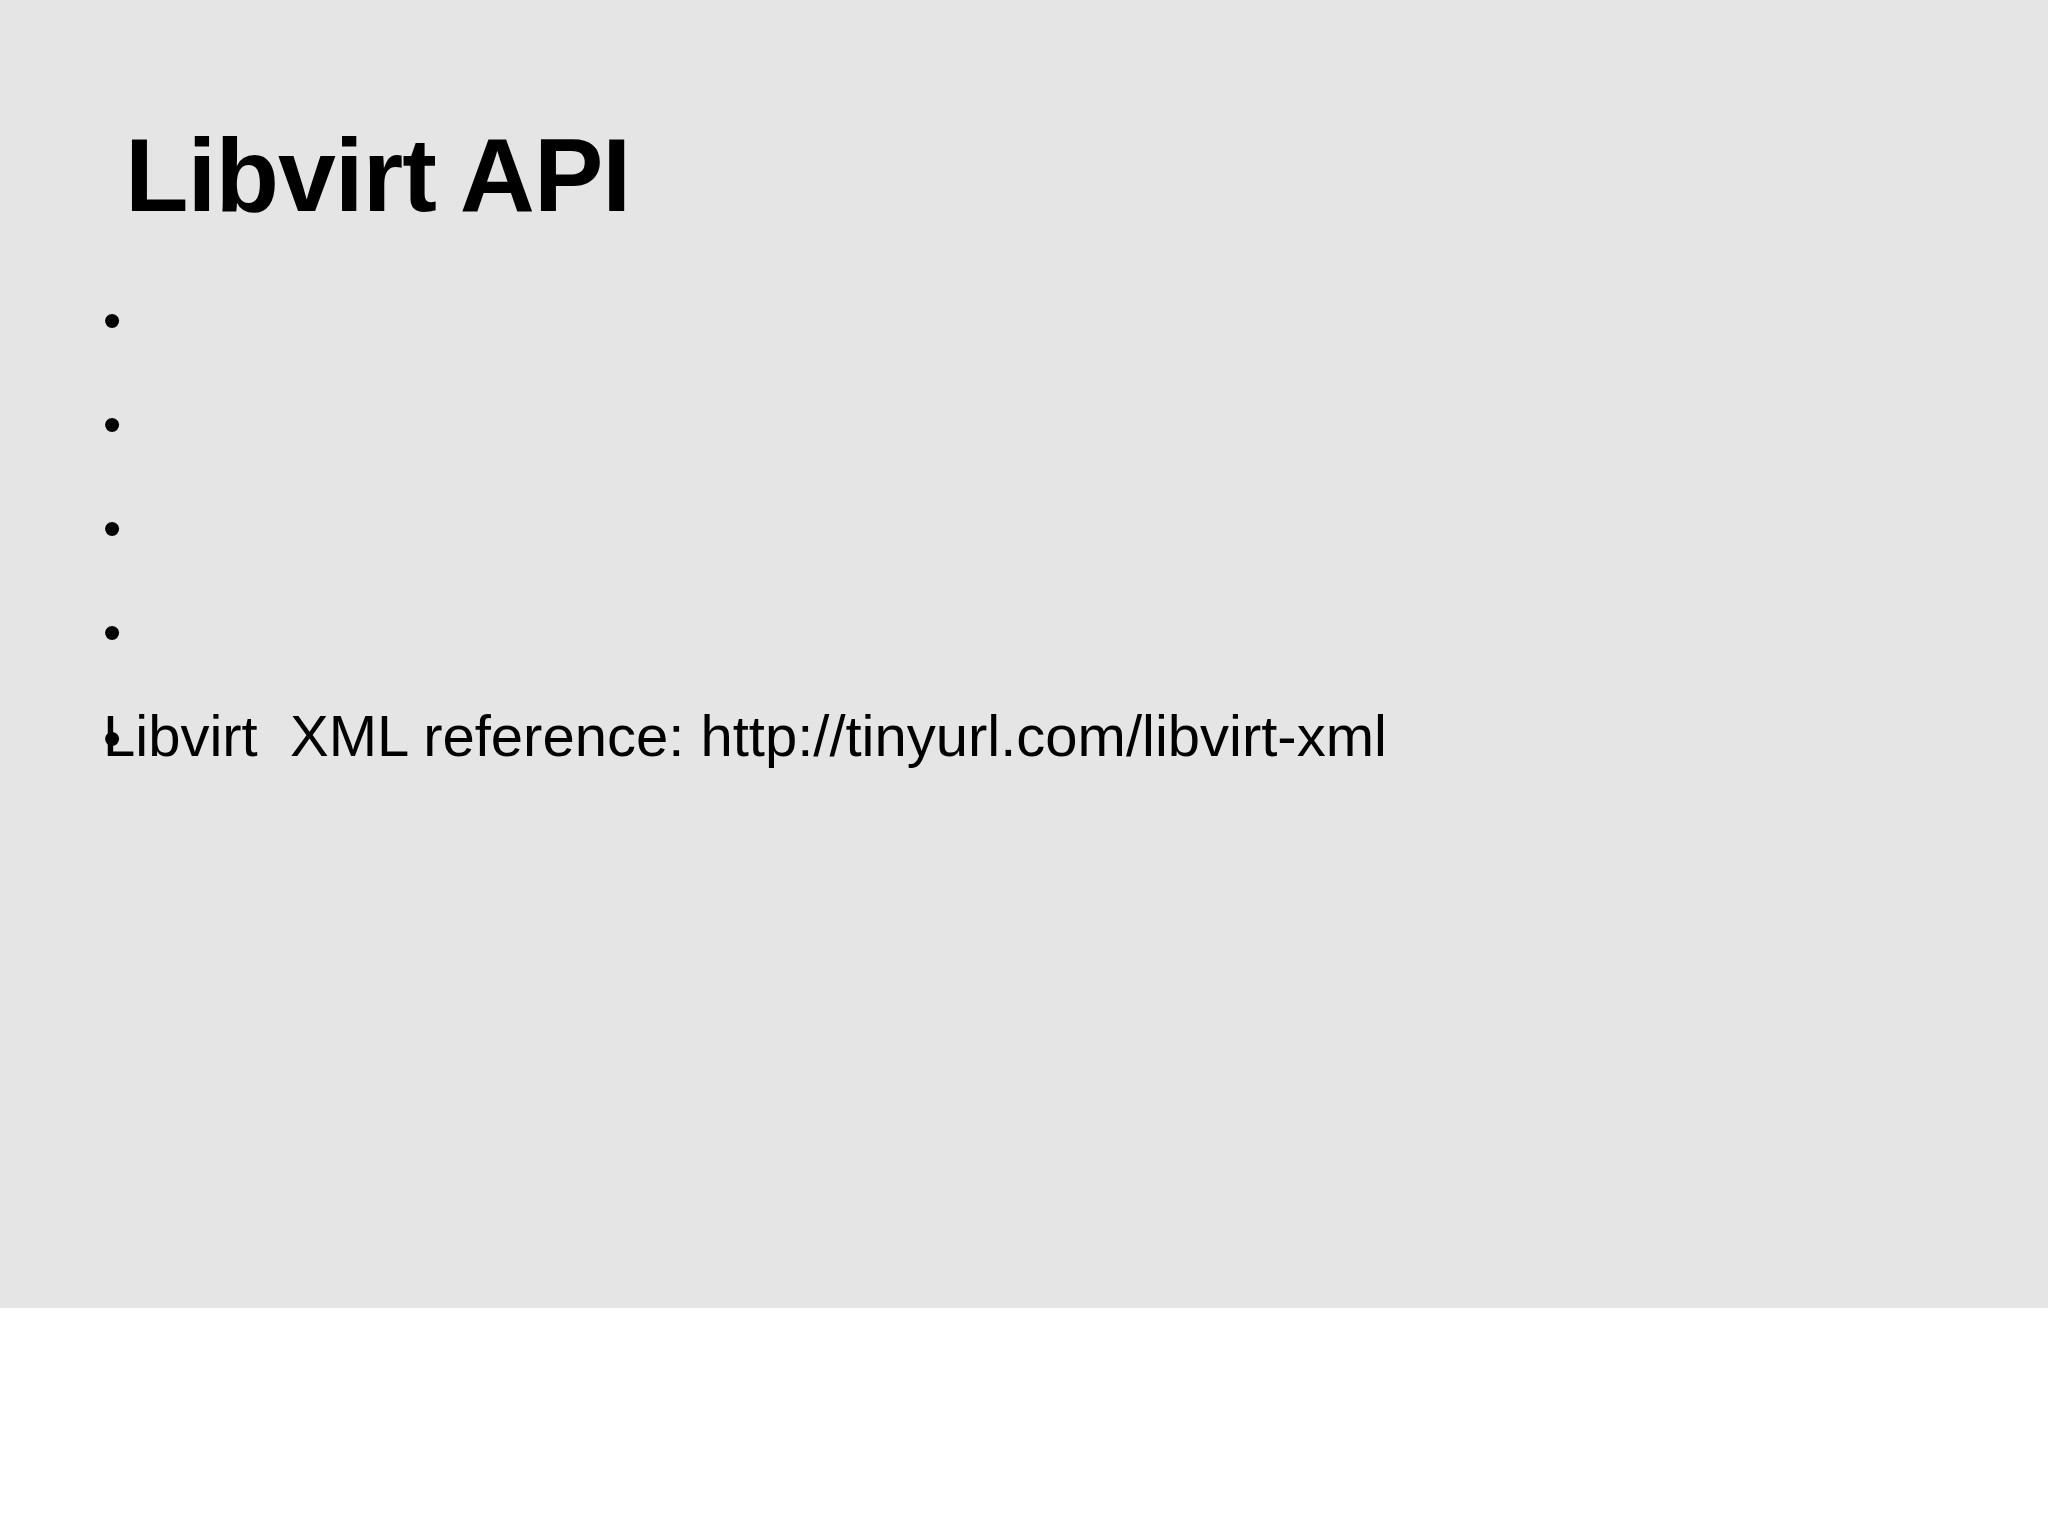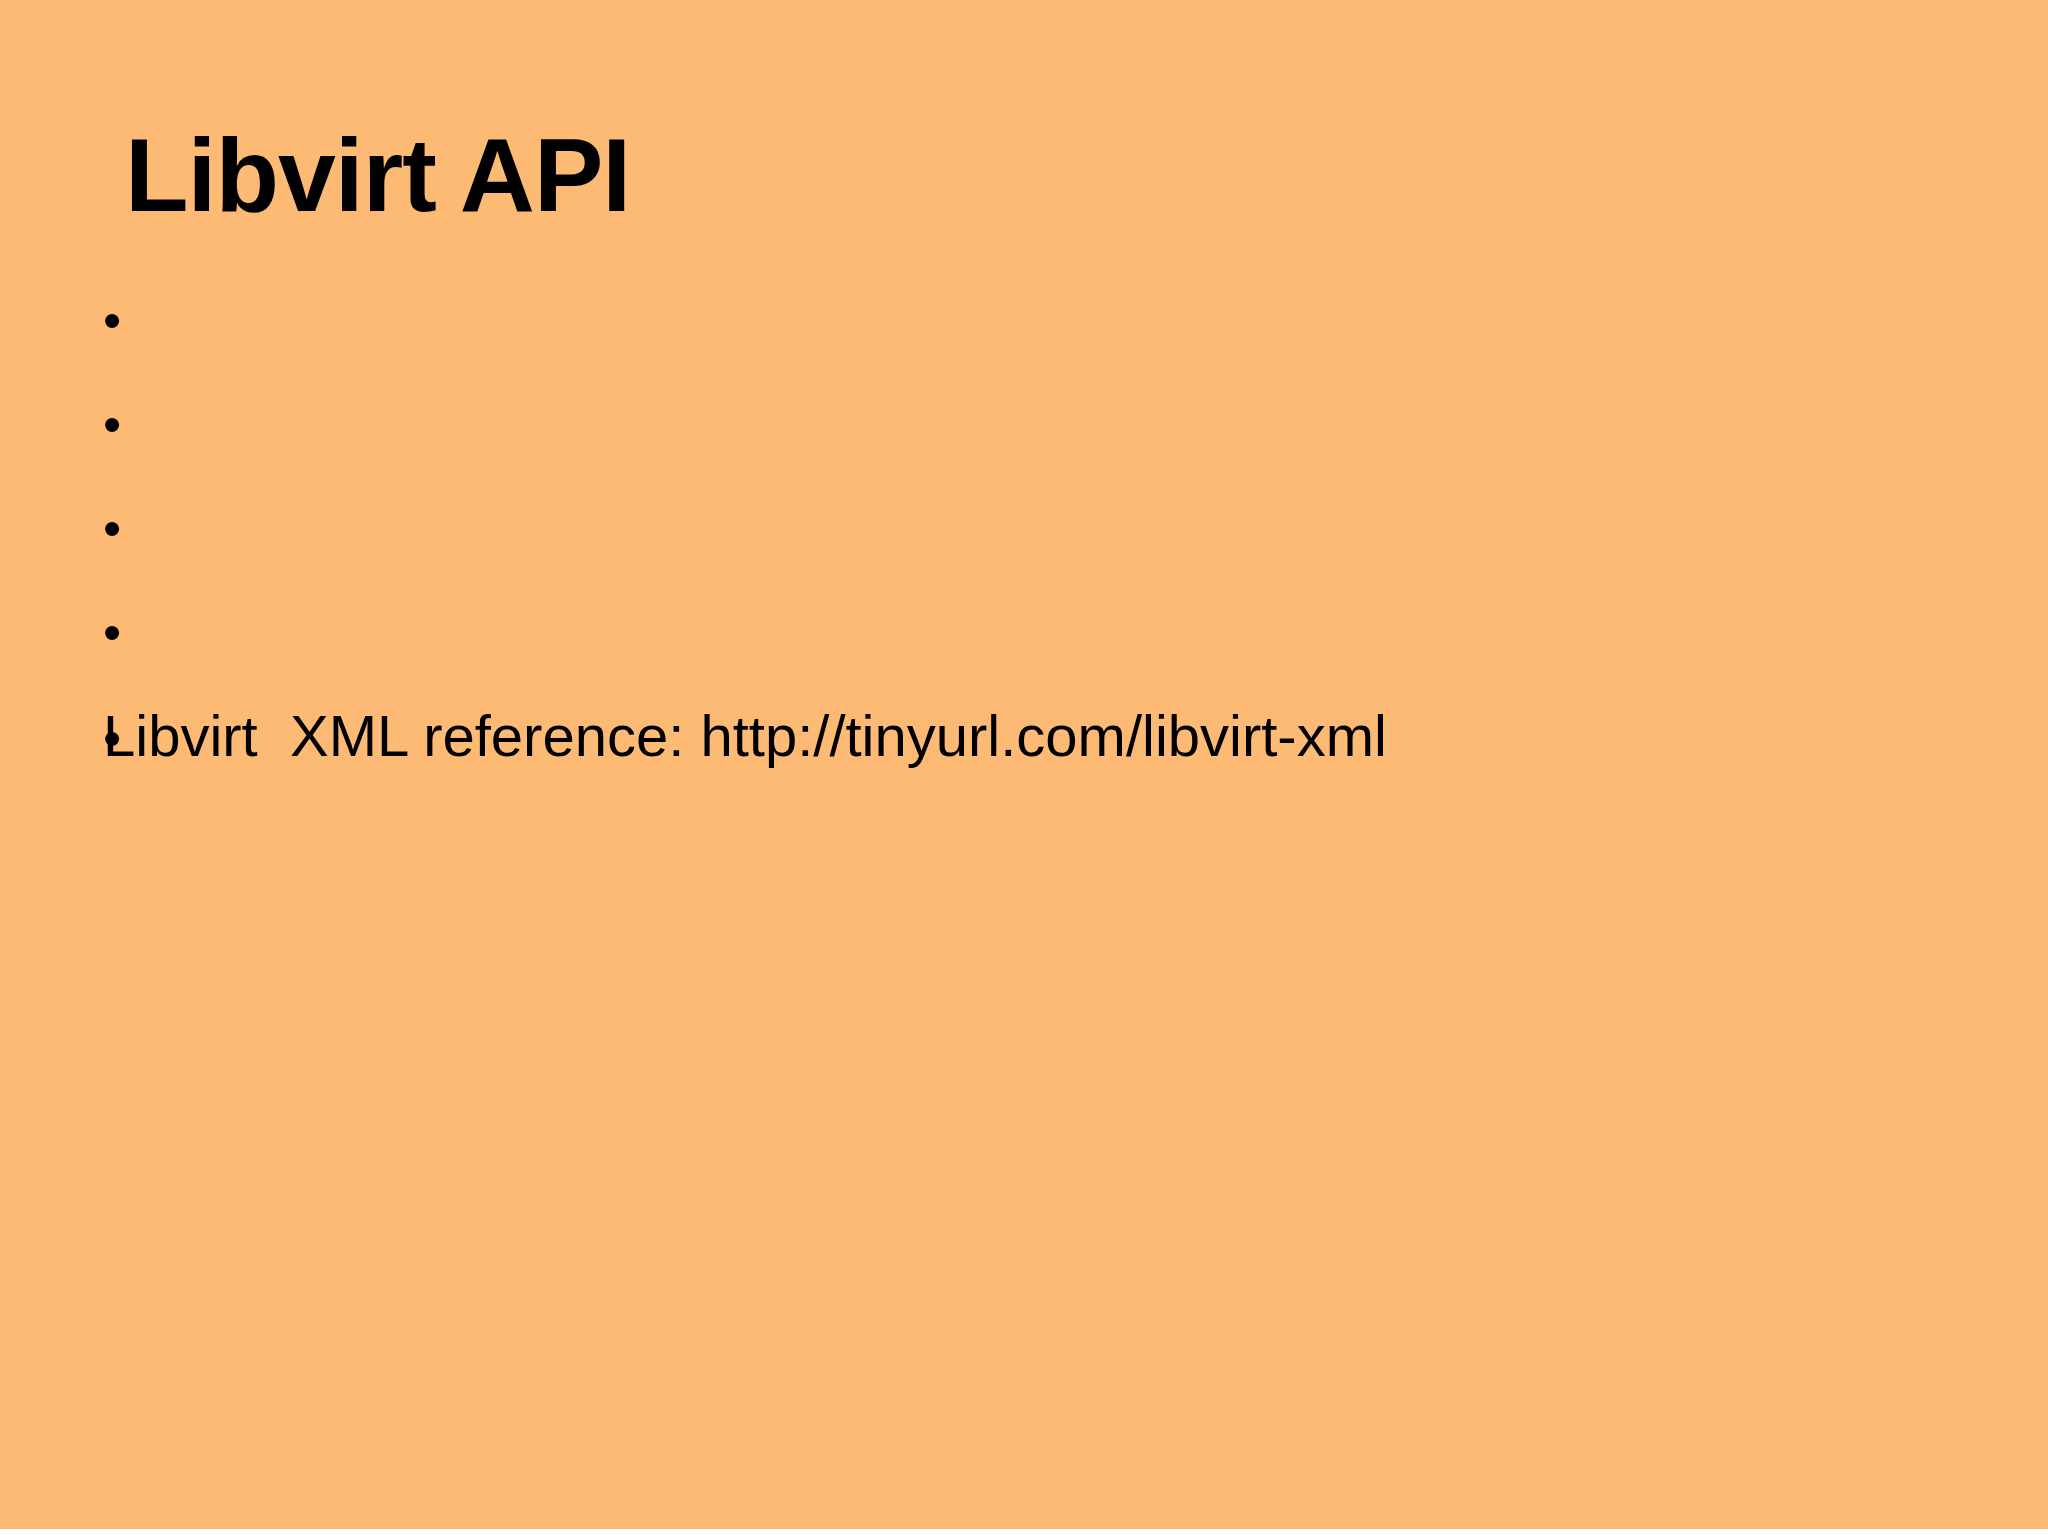--- a/index.html
+++ b/index.html
@@ -7,22 +7,22 @@
     width: 2048px;
     height: 1535px;
     background: #ffffff;
     font-family: "Liberation Sans", sans-serif;
     color: #000000;
     overflow: hidden;
   }
   .slide {
     position: relative;
     width: 2048px;
-    height: 1529px;
-    background: #fdba74;
+    height: 1308px;
+    background: #e5e5e5;
   }
   .slide-title {
     position: absolute;
     left: 125px;
     top: 123px;
     font-size: 104px;
     font-weight: bold;
     line-height: 1;
     letter-spacing: -1px;
     white-space: pre;

